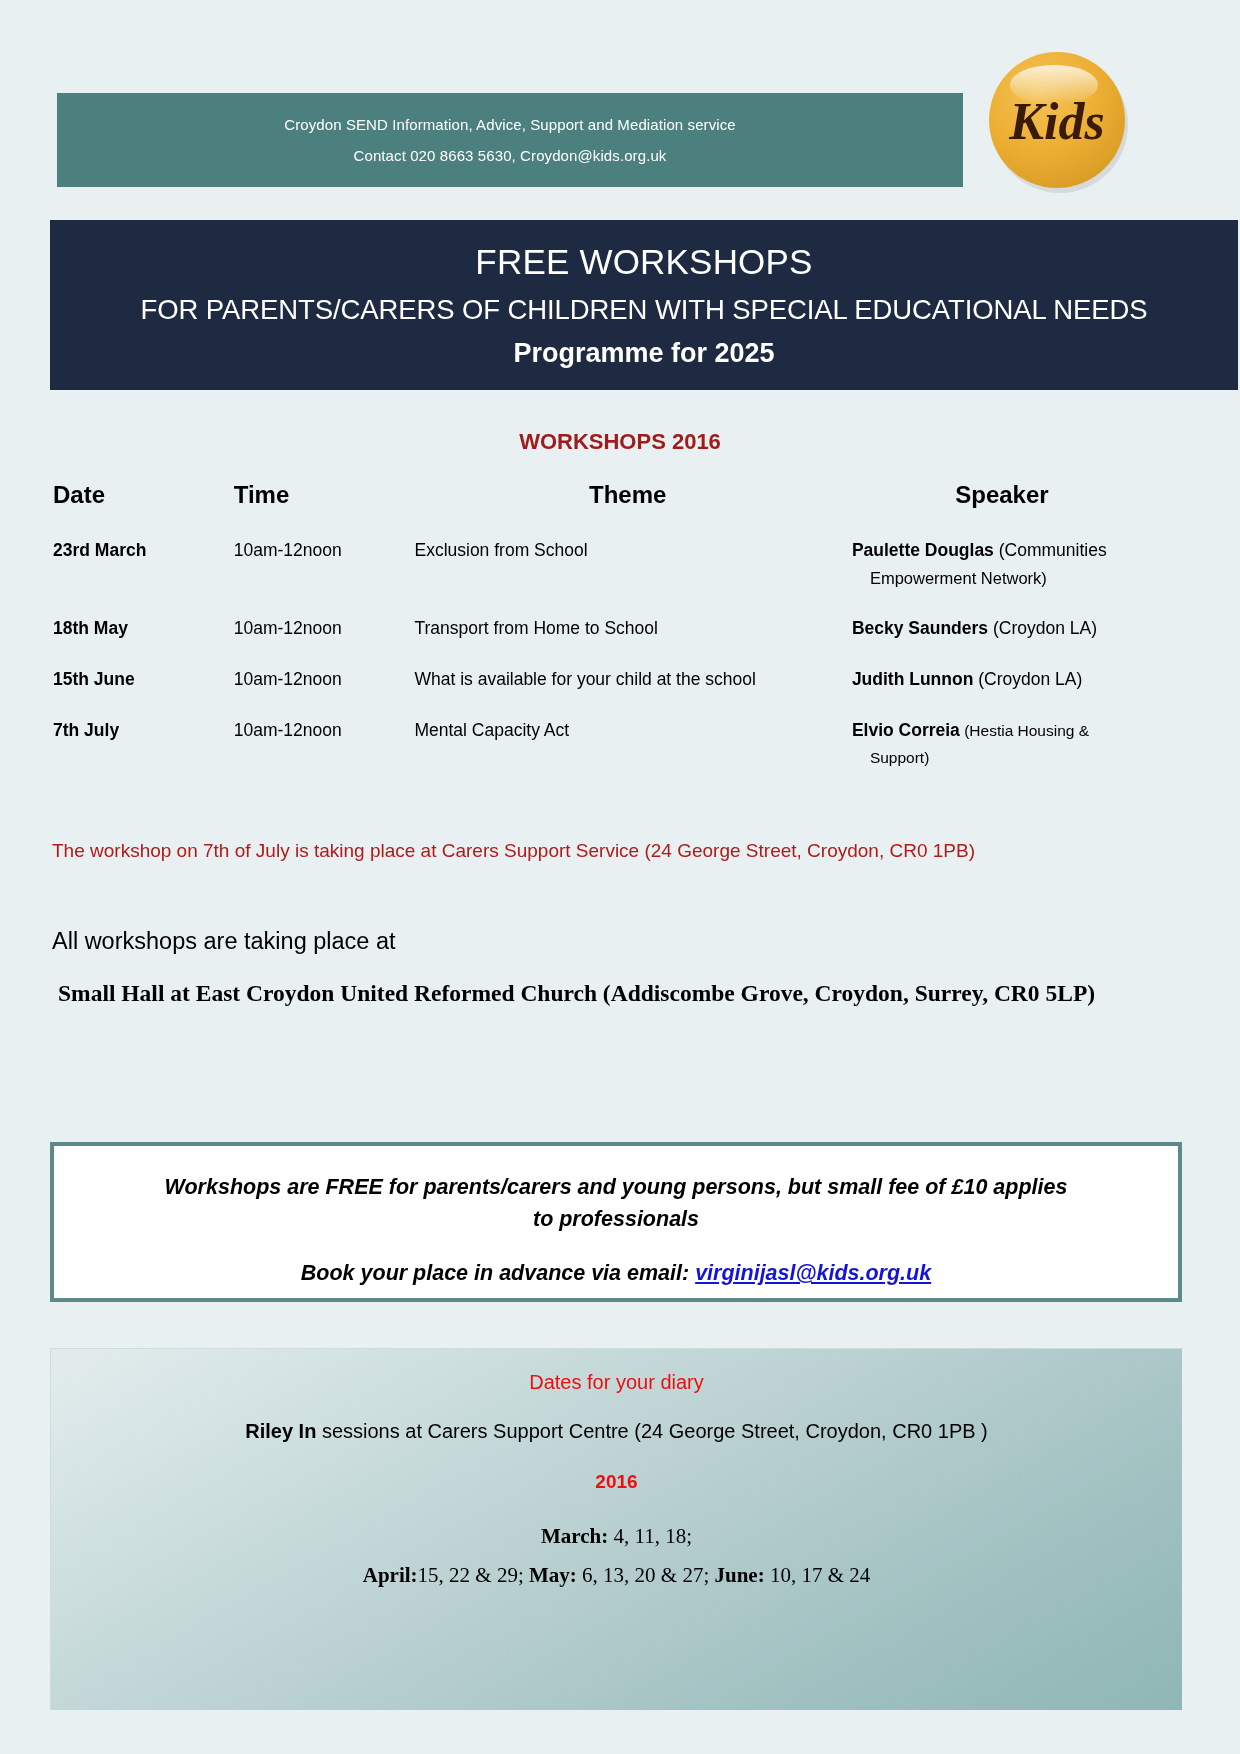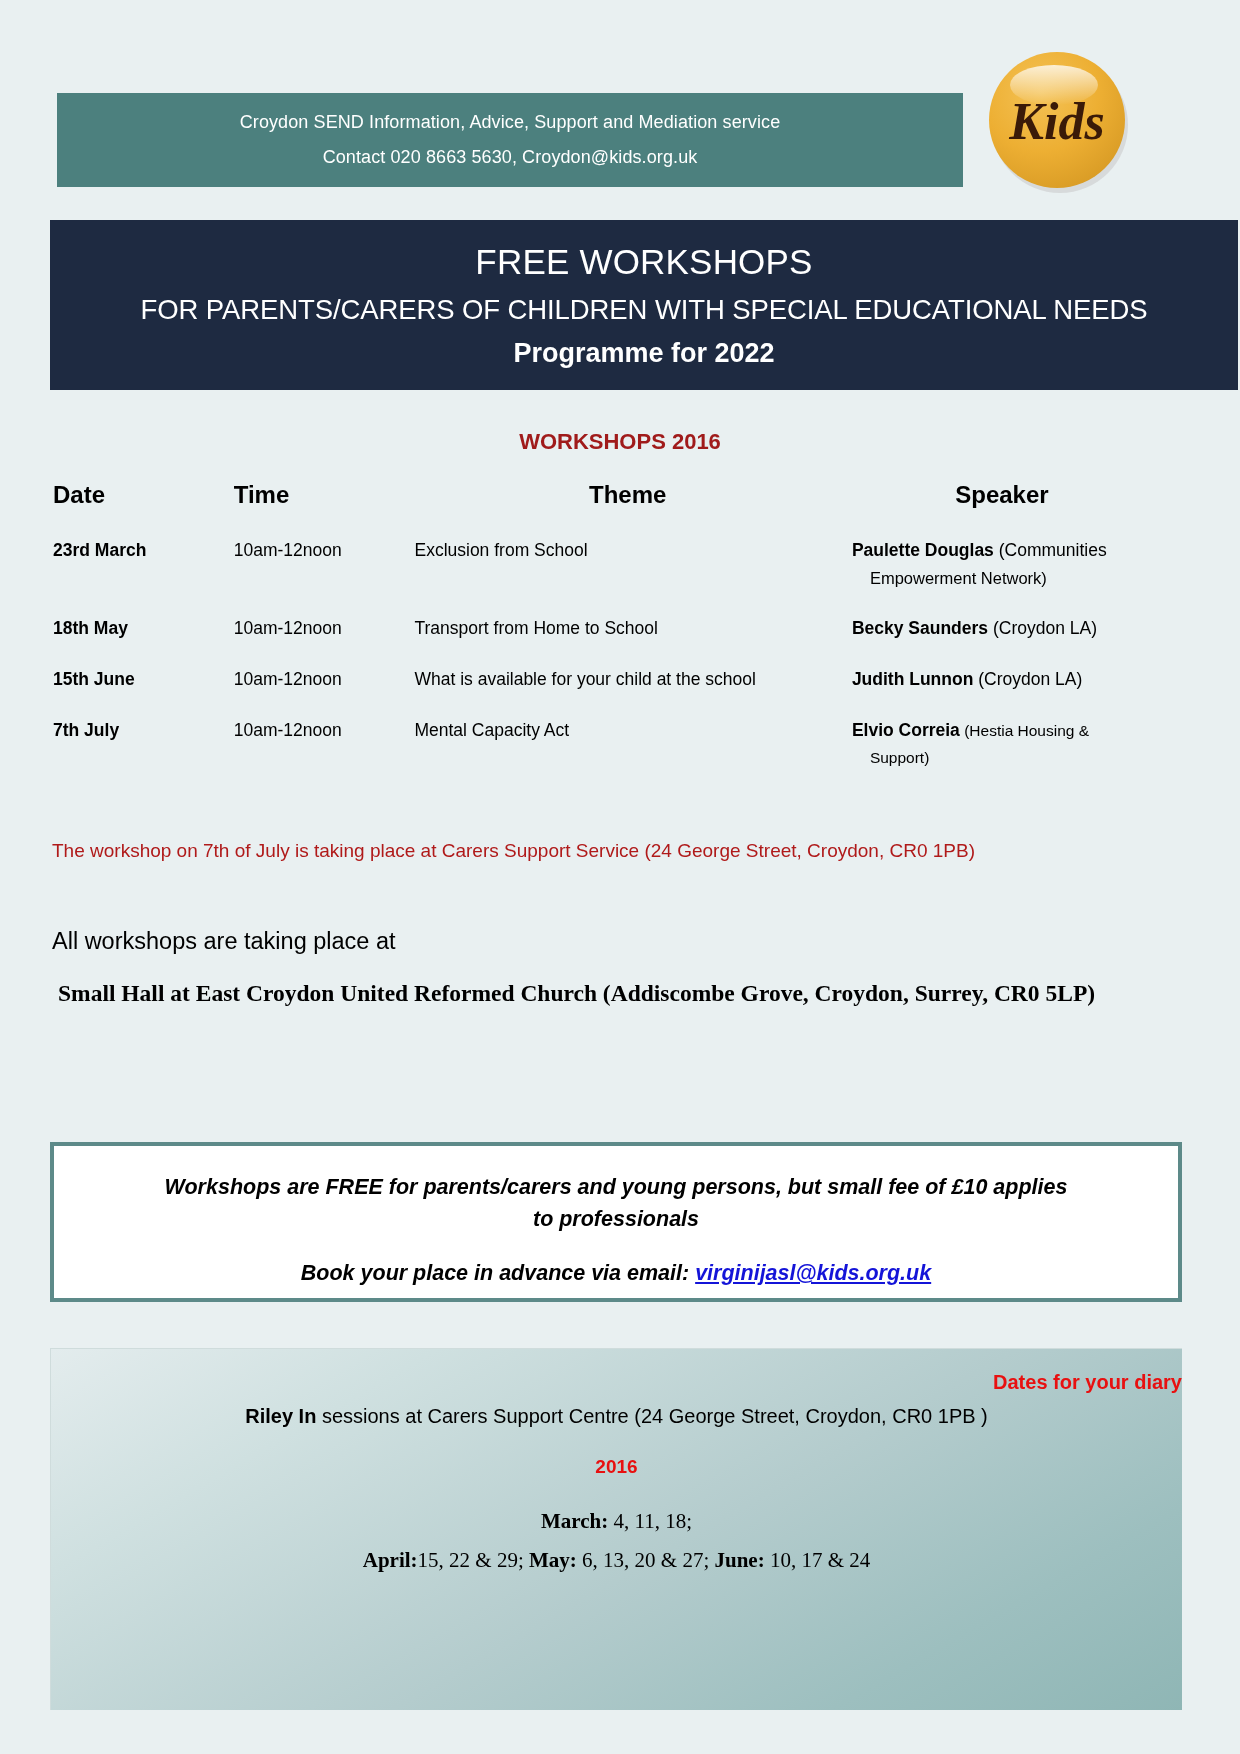--- a/index.html
+++ b/index.html
@@ -31,21 +31,21 @@
     height: 94px;
     background: #4c807e;
     color: #ffffff;
     display: flex;
     flex-direction: column;
     align-items: center;
     justify-content: center;
     gap: 14px;
   }
   .header-band .line {
-    font-size: 18px;
+    font-size: 15px;
     letter-spacing: 0.1px;
     white-space: nowrap;
   }
 
   
   .logo {
     position: absolute;
     left: 982px;
     top: 45px;
     width: 152px;
@@ -209,25 +209,25 @@
     top: 1348px;
     width: 1132px;
     height: 362px;
     box-sizing: border-box;
     background: linear-gradient(150deg, #e3eced 0%, #cfe0e0 22%, #b4cccd 55%, #9dbfbf 80%, #8fb6b5 100%);
     border-top: 1px solid #cfdcdc;
     border-left: 1px solid #cfdcdc;
     padding-top: 22px;
   }
   .diary-title {
-    text-align: right;
+    text-align: center;
     color: #e81010;
-    font-weight: bold;
+    font-weight: normal;
     font-size: 20px;
-    margin-bottom: 11px;
+    margin-bottom: 26px;
   }
   .diary-dropin {
     text-align: center;
     font-size: 20px;
     margin-bottom: 28px;
   }
   .diary-dropin b { font-weight: bold; }
   .diary-year {
     text-align: center;
     color: #e81010;
@@ -269,21 +269,21 @@
       <ellipse cx="78" cy="80" rx="68" ry="68" fill="#c8c8c8" opacity="0.55"></ellipse>
       <circle cx="75" cy="75" r="68" fill="url(#badge)"></circle>
       <ellipse cx="72" cy="40" rx="44" ry="20" fill="url(#shine)"></ellipse>
       <text x="75" y="94" text-anchor="middle" font-family="'Liberation Serif', serif" font-size="52" font-weight="bold" font-style="italic" fill="#3a1a08">Kids</text>
     </svg>
   </div>
 
   <div class="title-block">
     <div class="title-main">FREE WORKSHOPS</div>
     <div class="title-sub">FOR PARENTS/CARERS OF CHILDREN WITH SPECIAL EDUCATIONAL NEEDS</div>
-    <div class="title-prog">Programme for 2022</div>
+    <div class="title-prog">Programme for 2025</div>
   </div>
 
   <div class="workshops-heading">WORKSHOPS 2016</div>
 
   <div class="wtable">
     <table>
       <thead>
         <tr>
           <th class="c-date">Date</th>
           <th class="c-time">Time</th>

